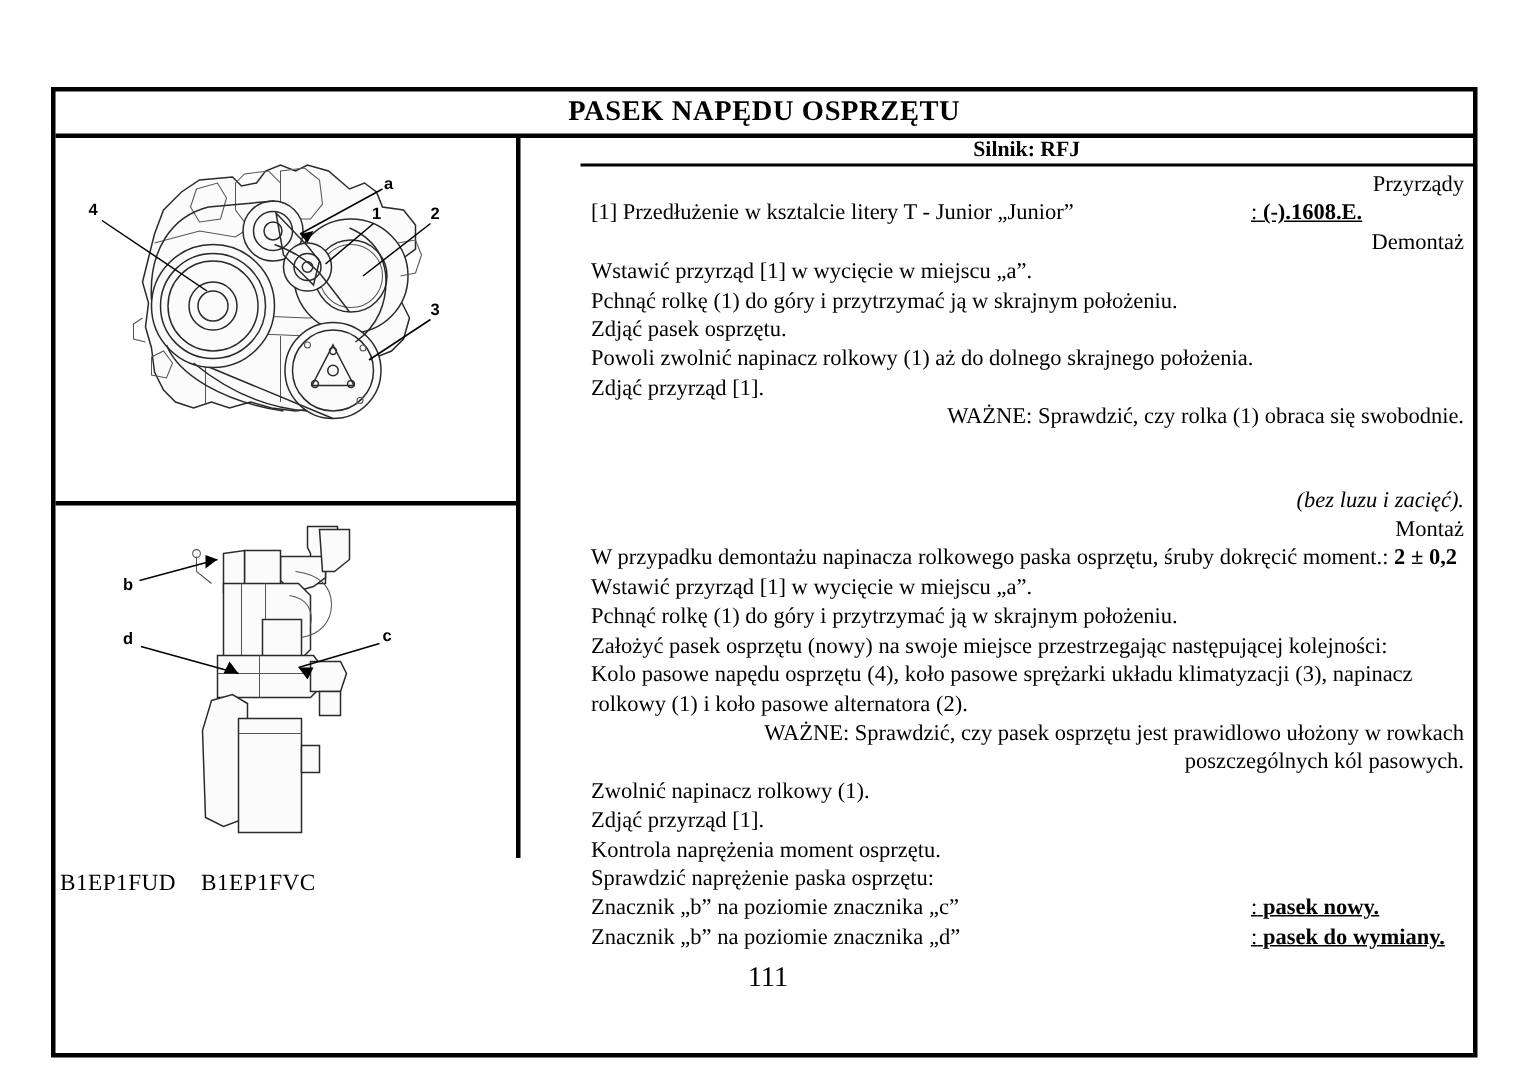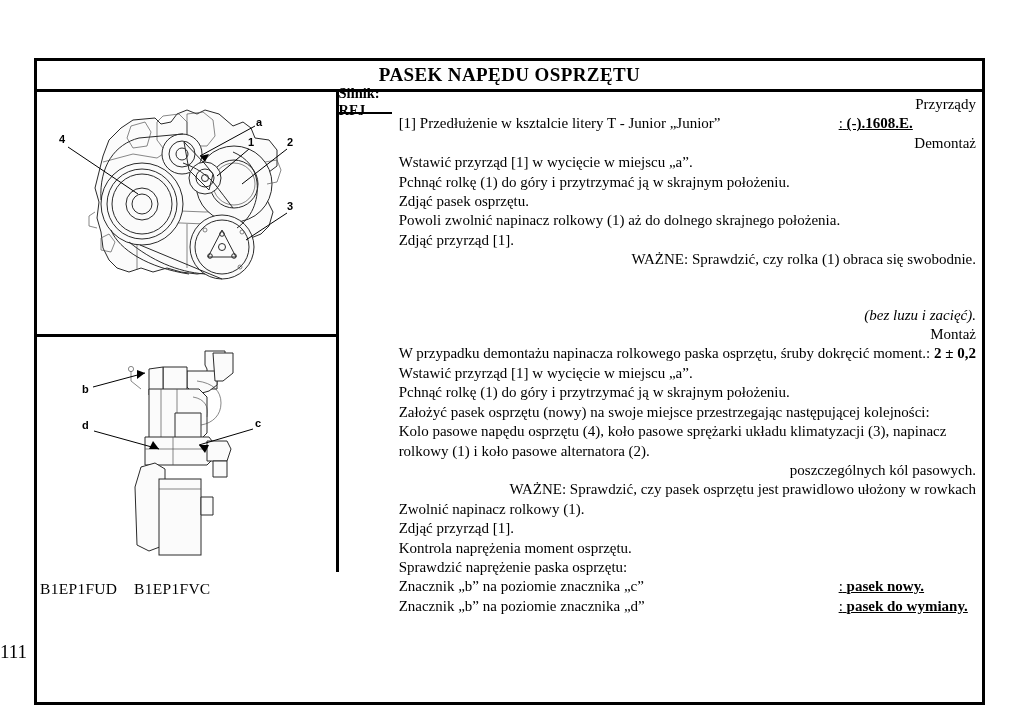--- a/index.html
+++ b/index.html
@@ -61,22 +61,23 @@
   .figures-col {
     width: 310px;
     border-right: 3px solid #000;
     box-sizing: border-box;
     display: flex;
     flex-direction: column;
   }
   .content-col {
     flex: 1 1 auto;
     display: flex;
-    flex-direction: row;
-    box-sizing: border-box;
+    flex-direction: column;
+    box-sizing: border-box;
+    padding-left: 40px;
   }
 
   
   .figure-cell {
     box-sizing: border-box;
     position: relative;
     overflow: hidden;
   }
   .figure-cell.top {
     height: 245px;
@@ -143,21 +144,21 @@
     letter-spacing: 0.3px;
     white-space: pre;
   }
 
   
   .page-number {
     position: absolute;
     left: 0;
     top: 641px;
     width: 1024px;
-    text-align: left;
+    text-align: center;
     font-size: 19px;
   }
 
   
   .dwg { fill: none; stroke: #2a2a2a; stroke-width: 1; }
   .dwg-thin { fill: none; stroke: #555; stroke-width: 0.7; }
   .dwg-fill { fill: #fbfbfb; stroke: #2a2a2a; stroke-width: 1; }
   .leader { stroke: #000; stroke-width: 1; fill: none; }
   .calltext {
     font-family: "Liberation Sans", sans-serif;
@@ -355,22 +356,22 @@
           <div class="line b">WAŻNE: Sprawdzić, czy rolka (1) obraca się swobodnie.</div>
           <div class="line b i">(bez luzu i zacięć).</div>
 
           <div class="line b">Montaż</div>
           <div class="line"><span>W przypadku demontażu napinacza rolkowego paska osprzętu, śruby dokręcić moment.:</span>&nbsp;<span class="bold">2 ± 0,2</span></div>
           <div class="line">Wstawić przyrząd [1] w wycięcie w miejscu „a”.</div>
           <div class="line">Pchnąć rolkę (1) do góry i przytrzymać ją w skrajnym położeniu.</div>
           <div class="line">Założyć pasek osprzętu (nowy) na swoje miejsce przestrzegając następującej kolejności:</div>
           <div class="line">Kolo pasowe napędu osprzętu (4), koło pasowe sprężarki układu klimatyzacji (3), napinacz</div>
           <div class="line">rolkowy (1) i koło pasowe alternatora (2).</div>
+          <div class="line b">WAŻNE: Sprawdzić, czy pasek osprzętu jest prawidlowo ułożony w rowkach</div>
           <div class="line b">poszczególnych kól pasowych.</div>
-          <div class="line b">WAŻNE: Sprawdzić, czy pasek osprzętu jest prawidlowo ułożony w rowkach</div>
           <div class="line">Zwolnić napinacz rolkowy (1).</div>
           <div class="line">Zdjąć przyrząd [1].</div>
           <div class="line">Kontrola naprężenia moment osprzętu.</div>
           <div class="line">Sprawdzić naprężenie paska osprzętu:</div>
 
           <div class="line">
             <span>Znacznik „b” na poziomie znacznika „c”</span>
             <span class="ref"><span class="plain">:</span>&nbsp;<span>pasek nowy.</span></span>
           </div>
           <div class="line">

